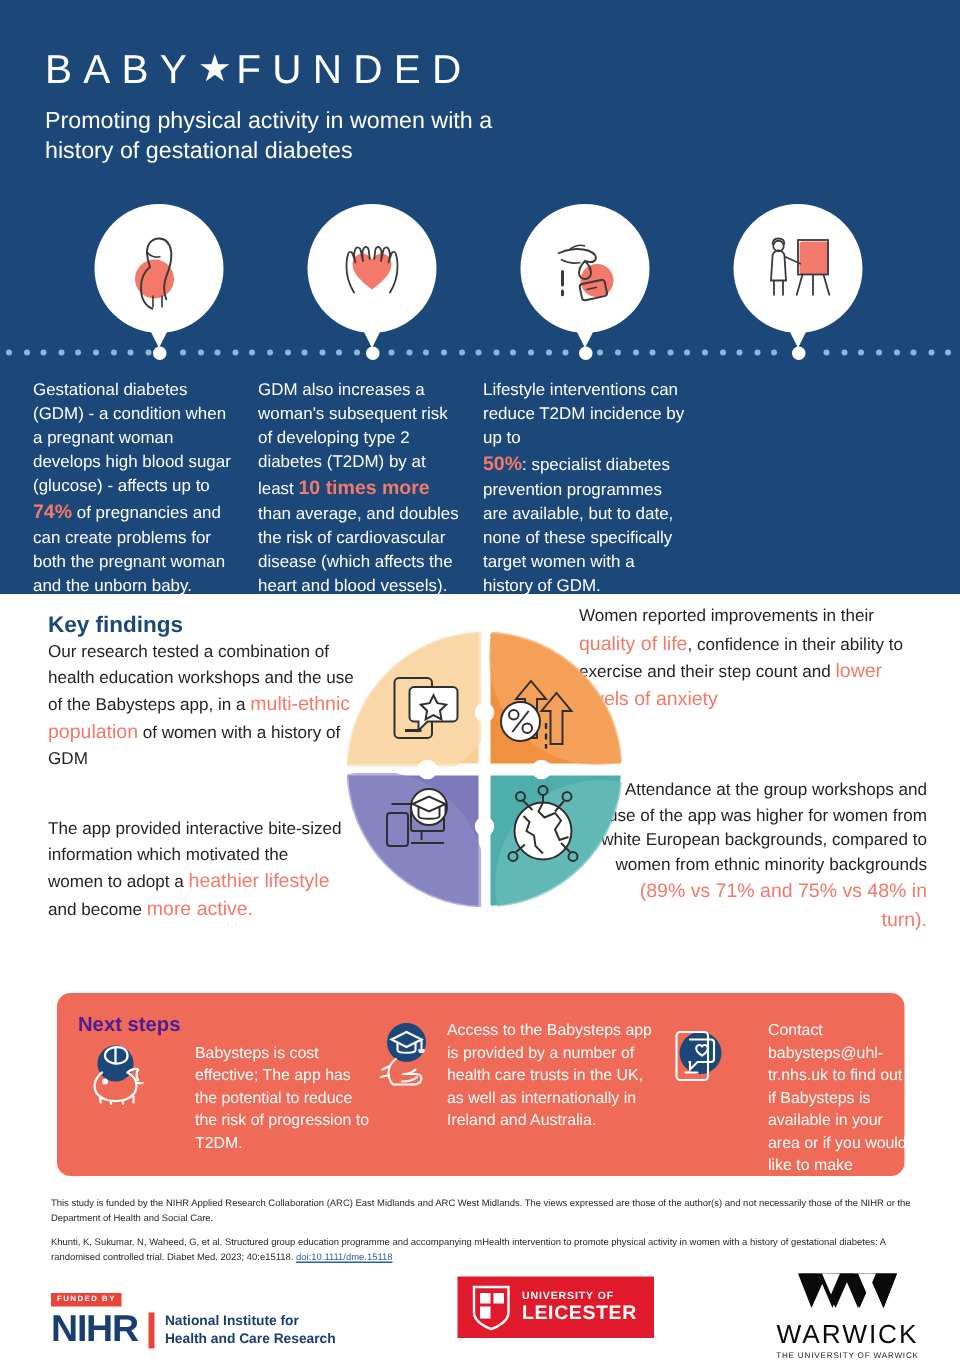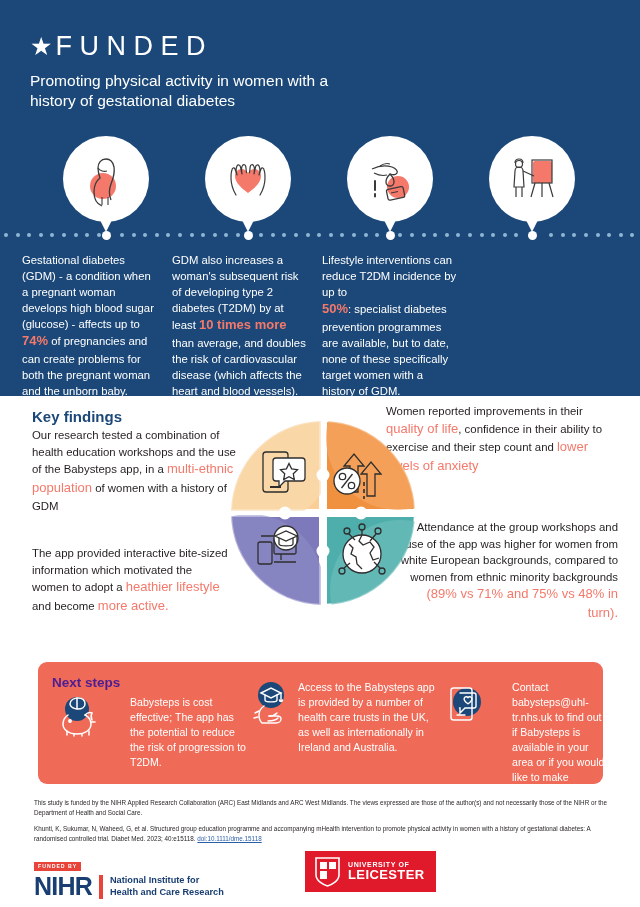--- a/index.html
+++ b/index.html
@@ -144,20 +144,21 @@
   #warwick-word { color:#0a0a0a; font-size:17.5px; font-weight:400; letter-spacing:1.3px; line-height:1; margin-top:2px; }
   #warwick-sub { color:#1a1a1a; font-size:5.4px; letter-spacing:0.55px; margin-top:2px; }
 </style>
 </head>
 <body>
 
 <div id="navy-band">
 
   <div id="logo-wrap">
     <div id="brand-title">
+      <span>BABY</span>
       <span class="star">★</span>
       <span>FUNDED</span>
     </div>
     <div id="tagline">Promoting physical activity in women with a history of gestational diabetes</div>
   </div>
 
   <div id="pins">
 
     <div class="pin" style="left:63px;">
       <div class="pin-bubble">
@@ -457,14 +458,24 @@
       <rect x="6" y="6" width="7" height="7" fill="#ffffff"></rect>
       <rect x="15" y="6" width="7" height="7" fill="#ffffff"></rect>
       <rect x="6" y="15" width="7" height="8" fill="#ffffff"></rect>
     </svg>
     <div id="leic-text">
       <div id="leic-l1">UNIVERSITY OF</div>
       <div id="leic-l2">LEICESTER</div>
     </div>
   </div>
 
+  <div id="warwick-logo">
+    <svg width="74" height="26" viewBox="0 0 74 26">
+      <path d="M4 1 L70 1 L61 24 L53 6 L45 24 L37 6 L29 24 L21 6 L13 24 Z" fill="#0a0a0a"></path>
+      <path d="M17 1 L29 1 L23 13 Z M41 1 L53 1 L47 13 Z" fill="#ffffff"></path>
+      <path d="M4 1 L70 1 L61 24 L52 3 L44 24 L35 3 L27 24 L18 3 Z" fill="#0a0a0a"></path>
+      <path d="M20 1 L32 1 L26 15 Z M44 1 L56 1 L50 15 Z" fill="#ffffff"></path>
+    </svg>
+    <div id="warwick-word">WARWICK</div>
+    <div id="warwick-sub">THE UNIVERSITY OF WARWICK</div>
+  </div>
 
 </div>
 
 </body></html>

